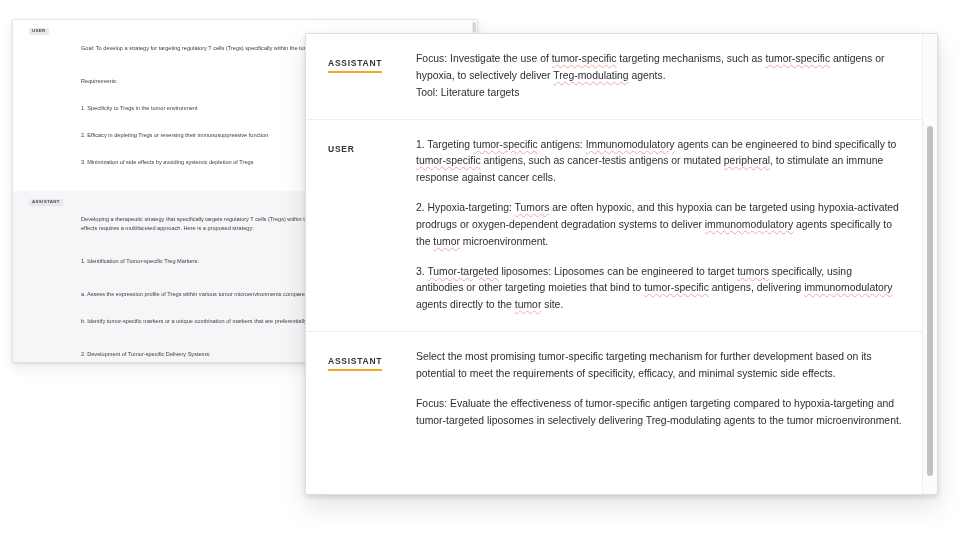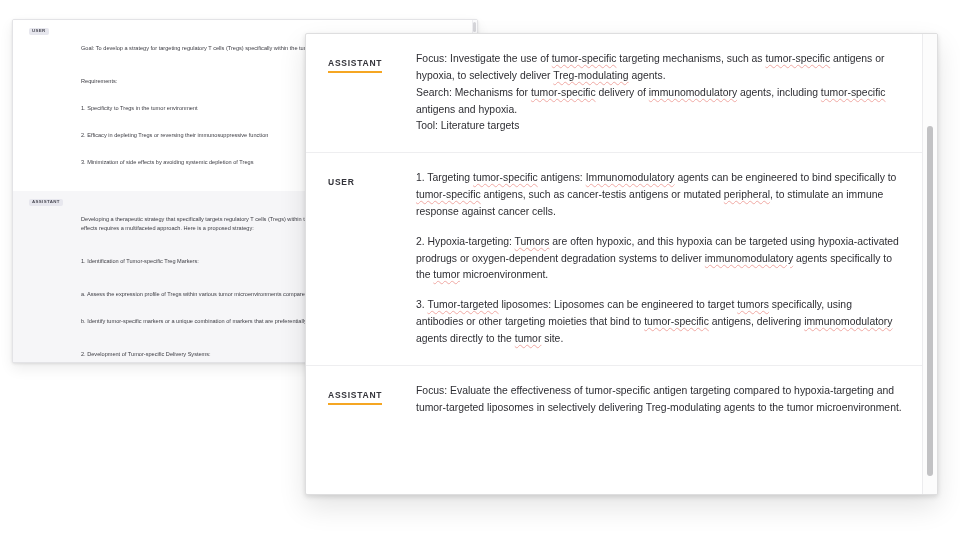--- a/index.html
+++ b/index.html
@@ -219,41 +219,41 @@
 <div class="fg-panel">
   <div class="fg-scrollport">
     <div class="fg-inner">
 
       <div class="fg-msg">
         <div class="fg-role">
           <span class="fg-role-label accent">ASSISTANT</span>
         </div>
         <div class="fg-body">
           <p class="tight">Focus: Investigate the use of <span class="sp">tumor-specific</span> targeting mechanisms, such as <span class="sp">tumor-specific</span> antigens or hypoxia, to selectively deliver <span class="sp">Treg-modulating</span> agents.</p>
-          <p class="tight">Search: Mechanisms for <span class="sp">tumor-specific</span> delivery of <span class="sp">immunomodulatory</span> agents, including <span class="sp">tumor-specific</span> antigens and hypoxia.</p>
           <p class="tight">Tool: Literature targets</p>
         </div>
       </div>
 
       <div class="fg-msg">
         <div class="fg-role">
           <span class="fg-role-label">USER</span>
         </div>
         <div class="fg-body">
           <p>1. Targeting <span class="sp">tumor-specific</span> antigens: <span class="sp">Immunomodulatory</span> agents can be engineered to bind specifically to <span class="sp">tumor-specific</span> antigens, such as cancer-testis antigens or mutated <span class="sp">peripheral</span>, to stimulate an immune response against cancer cells.</p>
           <p>2. Hypoxia-targeting: <span class="sp">Tumors</span> are often hypoxic, and this hypoxia can be targeted using hypoxia-activated prodrugs or oxygen-dependent degradation systems to deliver <span class="sp">immunomodulatory</span> agents specifically to the <span class="sp">tumor</span> microenvironment.</p>
           <p>3. <span class="sp">Tumor-targeted</span> liposomes: Liposomes can be engineered to target <span class="sp">tumors</span> specifically, using antibodies or other targeting moieties that bind to <span class="sp">tumor-specific</span> antigens, delivering <span class="sp">immunomodulatory</span> agents directly to the <span class="sp">tumor</span> site.</p>
         </div>
       </div>
 
       <div class="fg-msg">
         <div class="fg-role">
           <span class="fg-role-label accent">ASSISTANT</span>
         </div>
         <div class="fg-body">
+          <p>Select the most promising tumor-specific targeting mechanism for further development based on its potential to meet the requirements of specificity, efficacy, and minimal systemic side effects.</p>
           <p>Focus: Evaluate the effectiveness of tumor-specific antigen targeting compared to hypoxia-targeting and tumor-targeted liposomes in selectively delivering Treg-modulating agents to the tumor microenvironment.</p>
 
         </div>
       </div>
 
     </div>
   </div>
 
   <div class="fg-scroll-track">
     <div class="fg-scroll-thumb"></div>

